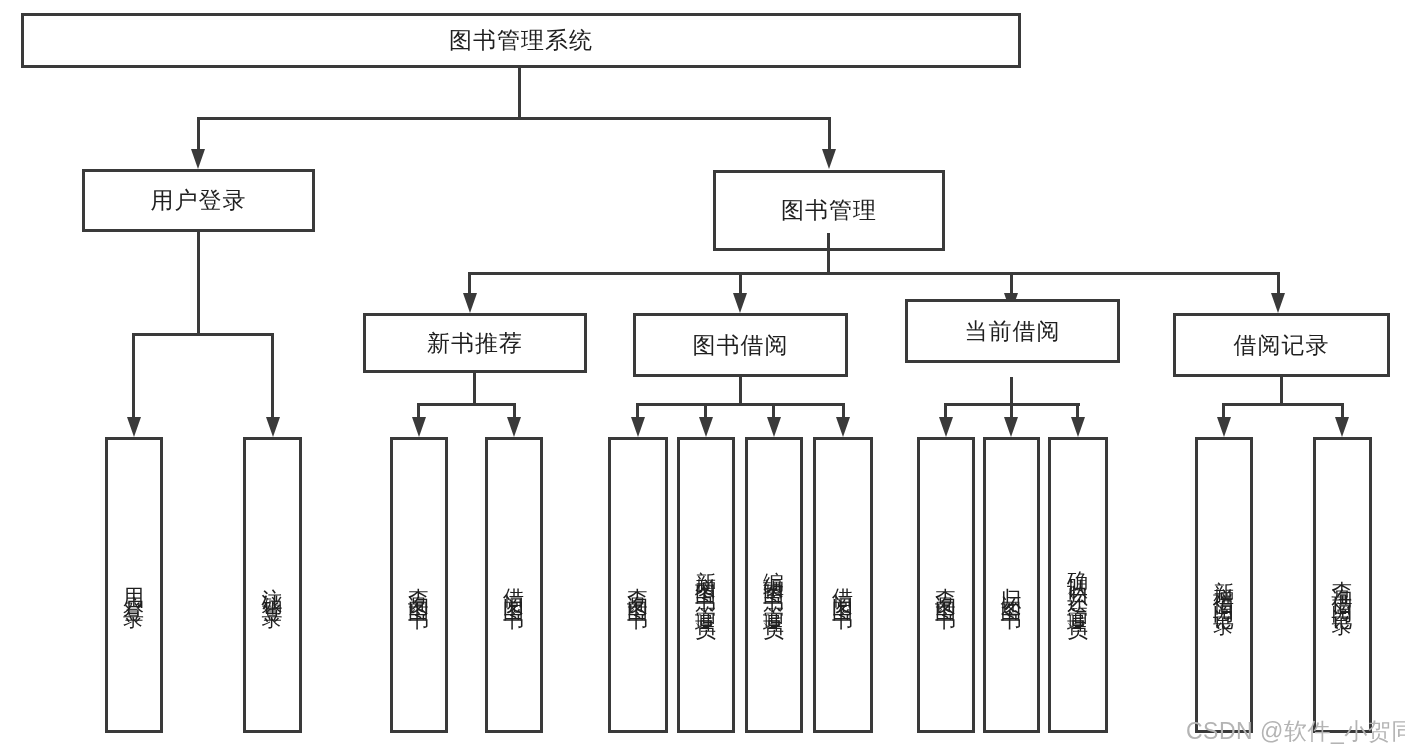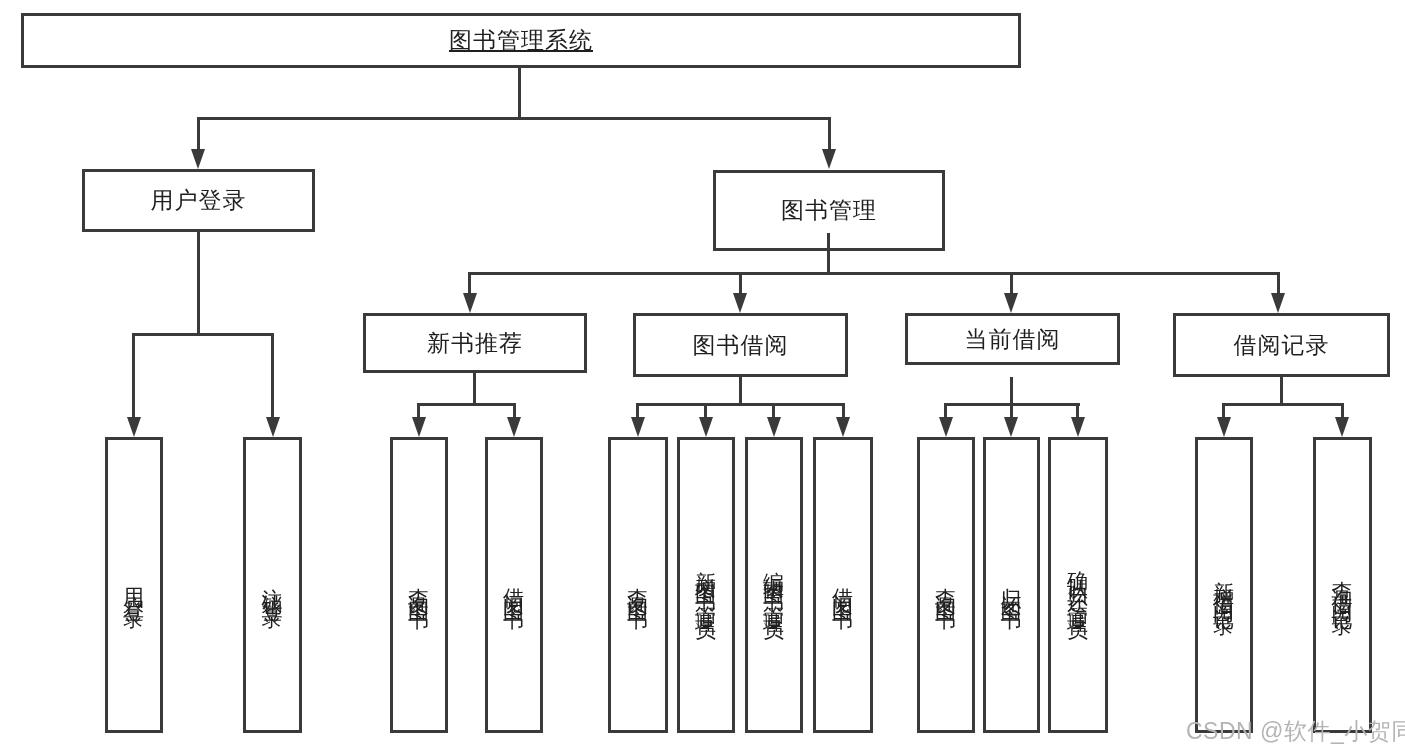--- a/index.html
+++ b/index.html
@@ -30,21 +30,21 @@
   .watermark {
     position:absolute; left:1186px; top:716px; font-size:23px; color:#b4b4b4;
     white-space:nowrap; letter-spacing:0.5px;
   }
 </style>
 </head>
 <body>
 
 <div class="canvas">
 
-  <div class="box" style="left:21px; top:13px; width:1000px; height:55px;text-decoration:underline;">图书管理系统</div>
+  <div class="box" style="left:21px; top:13px; width:1000px; height:55px;">图书管理系统</div>
 
   <div class="vl" style="left:518px; top:68px; height:51px;"></div>
   <div class="hl" style="left:197px; top:117px; width:634px;"></div>
   <div class="vl" style="left:197px; top:117px; height:33px;"></div>
   <div class="arrow" style="left:191px; top:149px;"></div>
   <div class="vl" style="left:828px; top:117px; height:33px;"></div>
   <div class="arrow" style="left:822px; top:149px;"></div>
 
   <div class="box" style="left:82px; top:169px; width:233px; height:63px;">用户登录</div>
   <div class="box" style="left:713px; top:170px; width:232px; height:81px;">图书管理</div>
@@ -62,21 +62,21 @@
   <div class="arrow" style="left:463px; top:293px;"></div>
   <div class="vl" style="left:739px; top:272px; height:23px;"></div>
   <div class="arrow" style="left:733px; top:293px;"></div>
   <div class="vl" style="left:1010px; top:272px; height:23px;"></div>
   <div class="arrow" style="left:1004px; top:293px;"></div>
   <div class="vl" style="left:1277px; top:272px; height:23px;"></div>
   <div class="arrow" style="left:1271px; top:293px;"></div>
 
   <div class="box" style="left:363px; top:313px; width:224px; height:60px;">新书推荐</div>
   <div class="box" style="left:633px; top:313px; width:215px; height:64px;">图书借阅</div>
-  <div class="box" style="left:905px; top:313px; width:215px; height:52px;">当前借阅</div>
+  <div class="box" style="left:905px; top:299px; width:215px; height:64px;">当前借阅</div>
   <div class="box" style="left:1173px; top:313px; width:217px; height:64px;">借阅记录</div>
 
   <div class="vl" style="left:473px; top:373px; height:33px;"></div>
   <div class="hl" style="left:417px; top:403px; width:99px;"></div>
   <div class="vl" style="left:417px; top:403px; height:16px;"></div>
   <div class="arrow" style="left:412px; top:417px;"></div>
   <div class="vl" style="left:513px; top:403px; height:16px;"></div>
   <div class="arrow" style="left:507px; top:417px;"></div>
 
   <div class="vl" style="left:739px; top:377px; height:29px;"></div>

